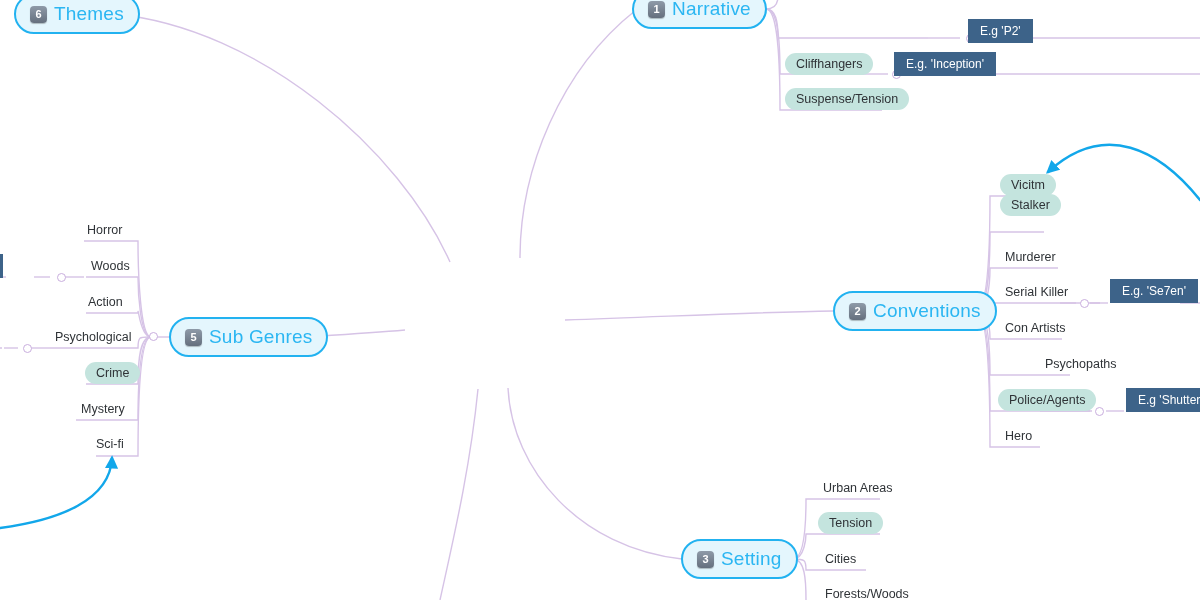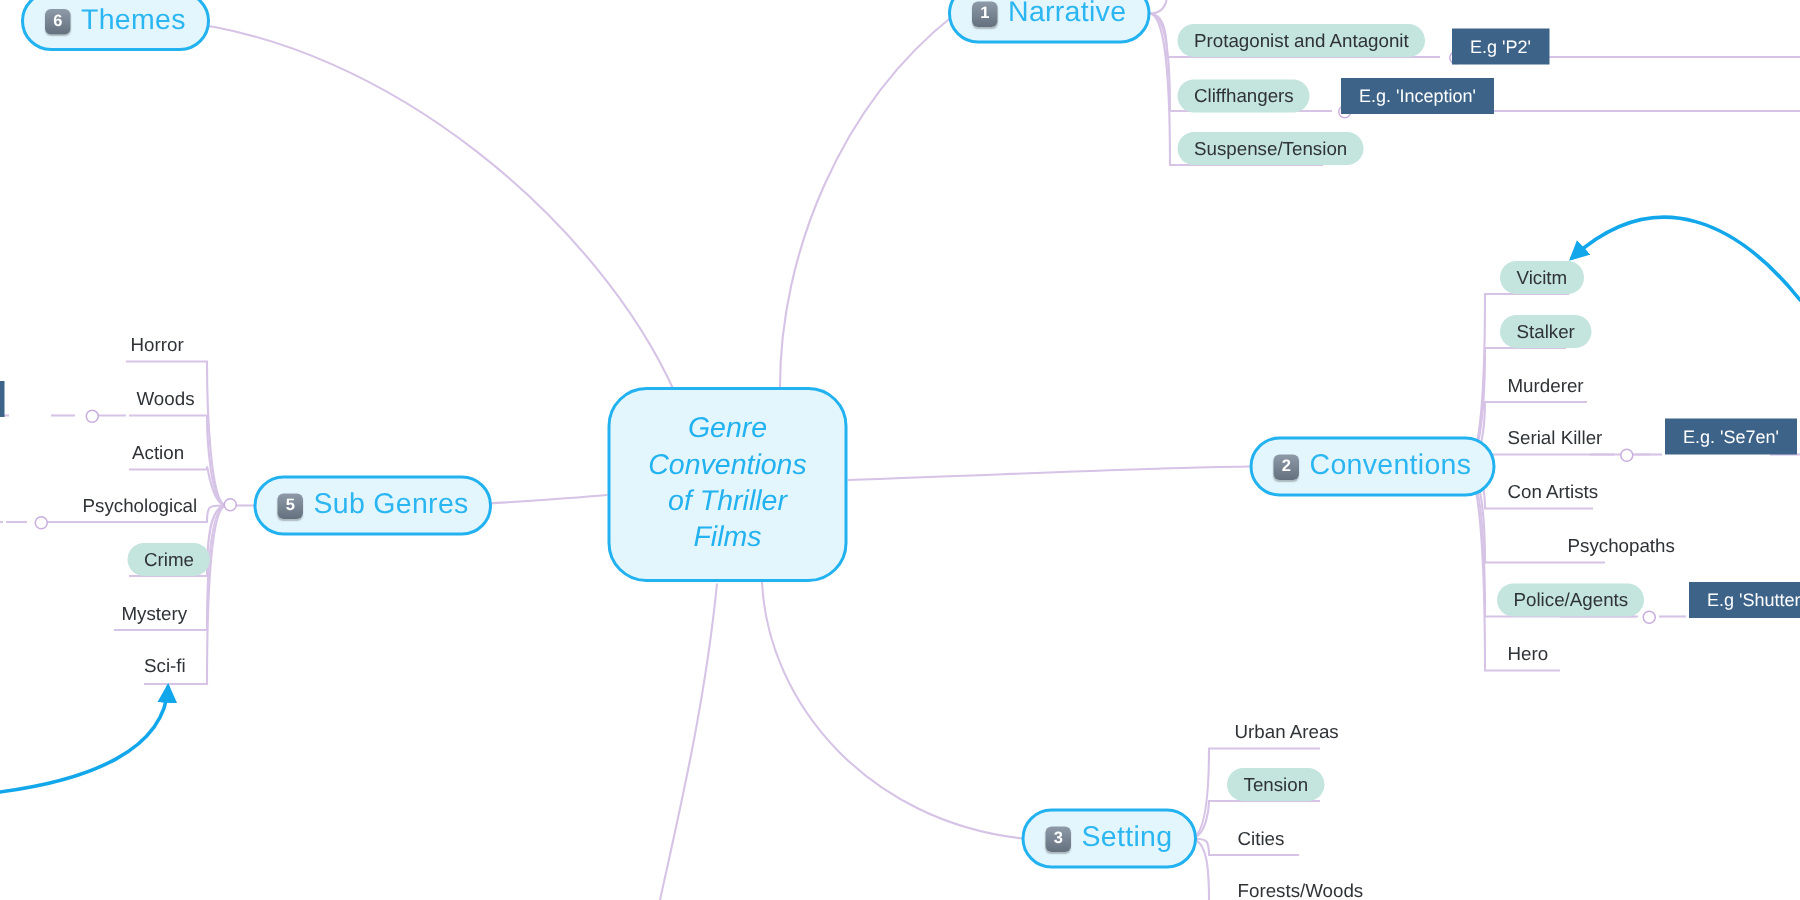--- a/index.html
+++ b/index.html
@@ -158,52 +158,45 @@
   <div class="hub" style="left:968px;top:306px;"></div>
   <div class="hub" style="left:786px;top:554px;"></div>
   <div class="hub" style="left:149px;top:332px;"></div>
   <div class="hub" style="left:966px;top:34px;"></div>
   <div class="hub" style="left:892px;top:70px;"></div>
   <div class="hub" style="left:1080px;top:299px;"></div>
   <div class="hub" style="left:1095px;top:407px;"></div>
   <div class="hub" style="left:57px;top:273px;"></div>
   <div class="hub" style="left:23px;top:344px;"></div>
 
-  <div class="central">
-    <div class="ctext">Genre
-Conventions
-of Thriller
-Films</div>
-  </div>
 
   <div class="mainnode" style="left:14px;top:-6px;">
     <span class="numbadge">6</span>
     <span class="label">Themes</span>
   </div>
 
   <div class="mainnode" style="left:632px;top:-11px;">
     <span class="numbadge">1</span>
     <span class="label">Narrative</span>
   </div>
 
-  <div class="leaf pill" style="left:785px;top:16px;">Protagonist and Antagonit</div>
   <div class="expill" style="left:968px;top:19px;">E.g 'P2'</div>
 
   <div class="leaf pill" style="left:785px;top:53px;">Cliffhangers</div>
   <div class="expill" style="left:894px;top:52px;">E.g. 'Inception'</div>
 
   <div class="leaf pill" style="left:785px;top:88px;">Suspense/Tension</div>
 
   <div class="mainnode" style="left:833px;top:291px;">
     <span class="numbadge">2</span>
     <span class="label">Conventions</span>
   </div>
 
   <div class="leaf pill" style="left:1000px;top:174px;">Vicitm</div>
-  <div class="leaf pill" style="left:1000px;top:210px;">Stalker</div>
+  <div class="leaf pill" style="left:1000px;top:194px;">Stalker</div>
   <div class="leaf plain" style="left:1002px;top:246px;">Murderer</div>
   <div class="leaf plain" style="left:1002px;top:281px;">Serial Killer</div>
   <div class="expill" style="left:1110px;top:279px;">E.g. 'Se7en'</div>
   <div class="leaf plain" style="left:1002px;top:317px;">Con Artists</div>
   <div class="leaf plain" style="left:1042px;top:353px;">Psychopaths</div>
   <div class="leaf pill" style="left:998px;top:389px;">Police/Agents</div>
   <div class="expill" style="left:1126px;top:388px;">E.g 'Shutter Isl</div>
   <div class="leaf plain" style="left:1002px;top:425px;">Hero</div>
 
   <div class="mainnode" style="left:681px;top:539px;">

